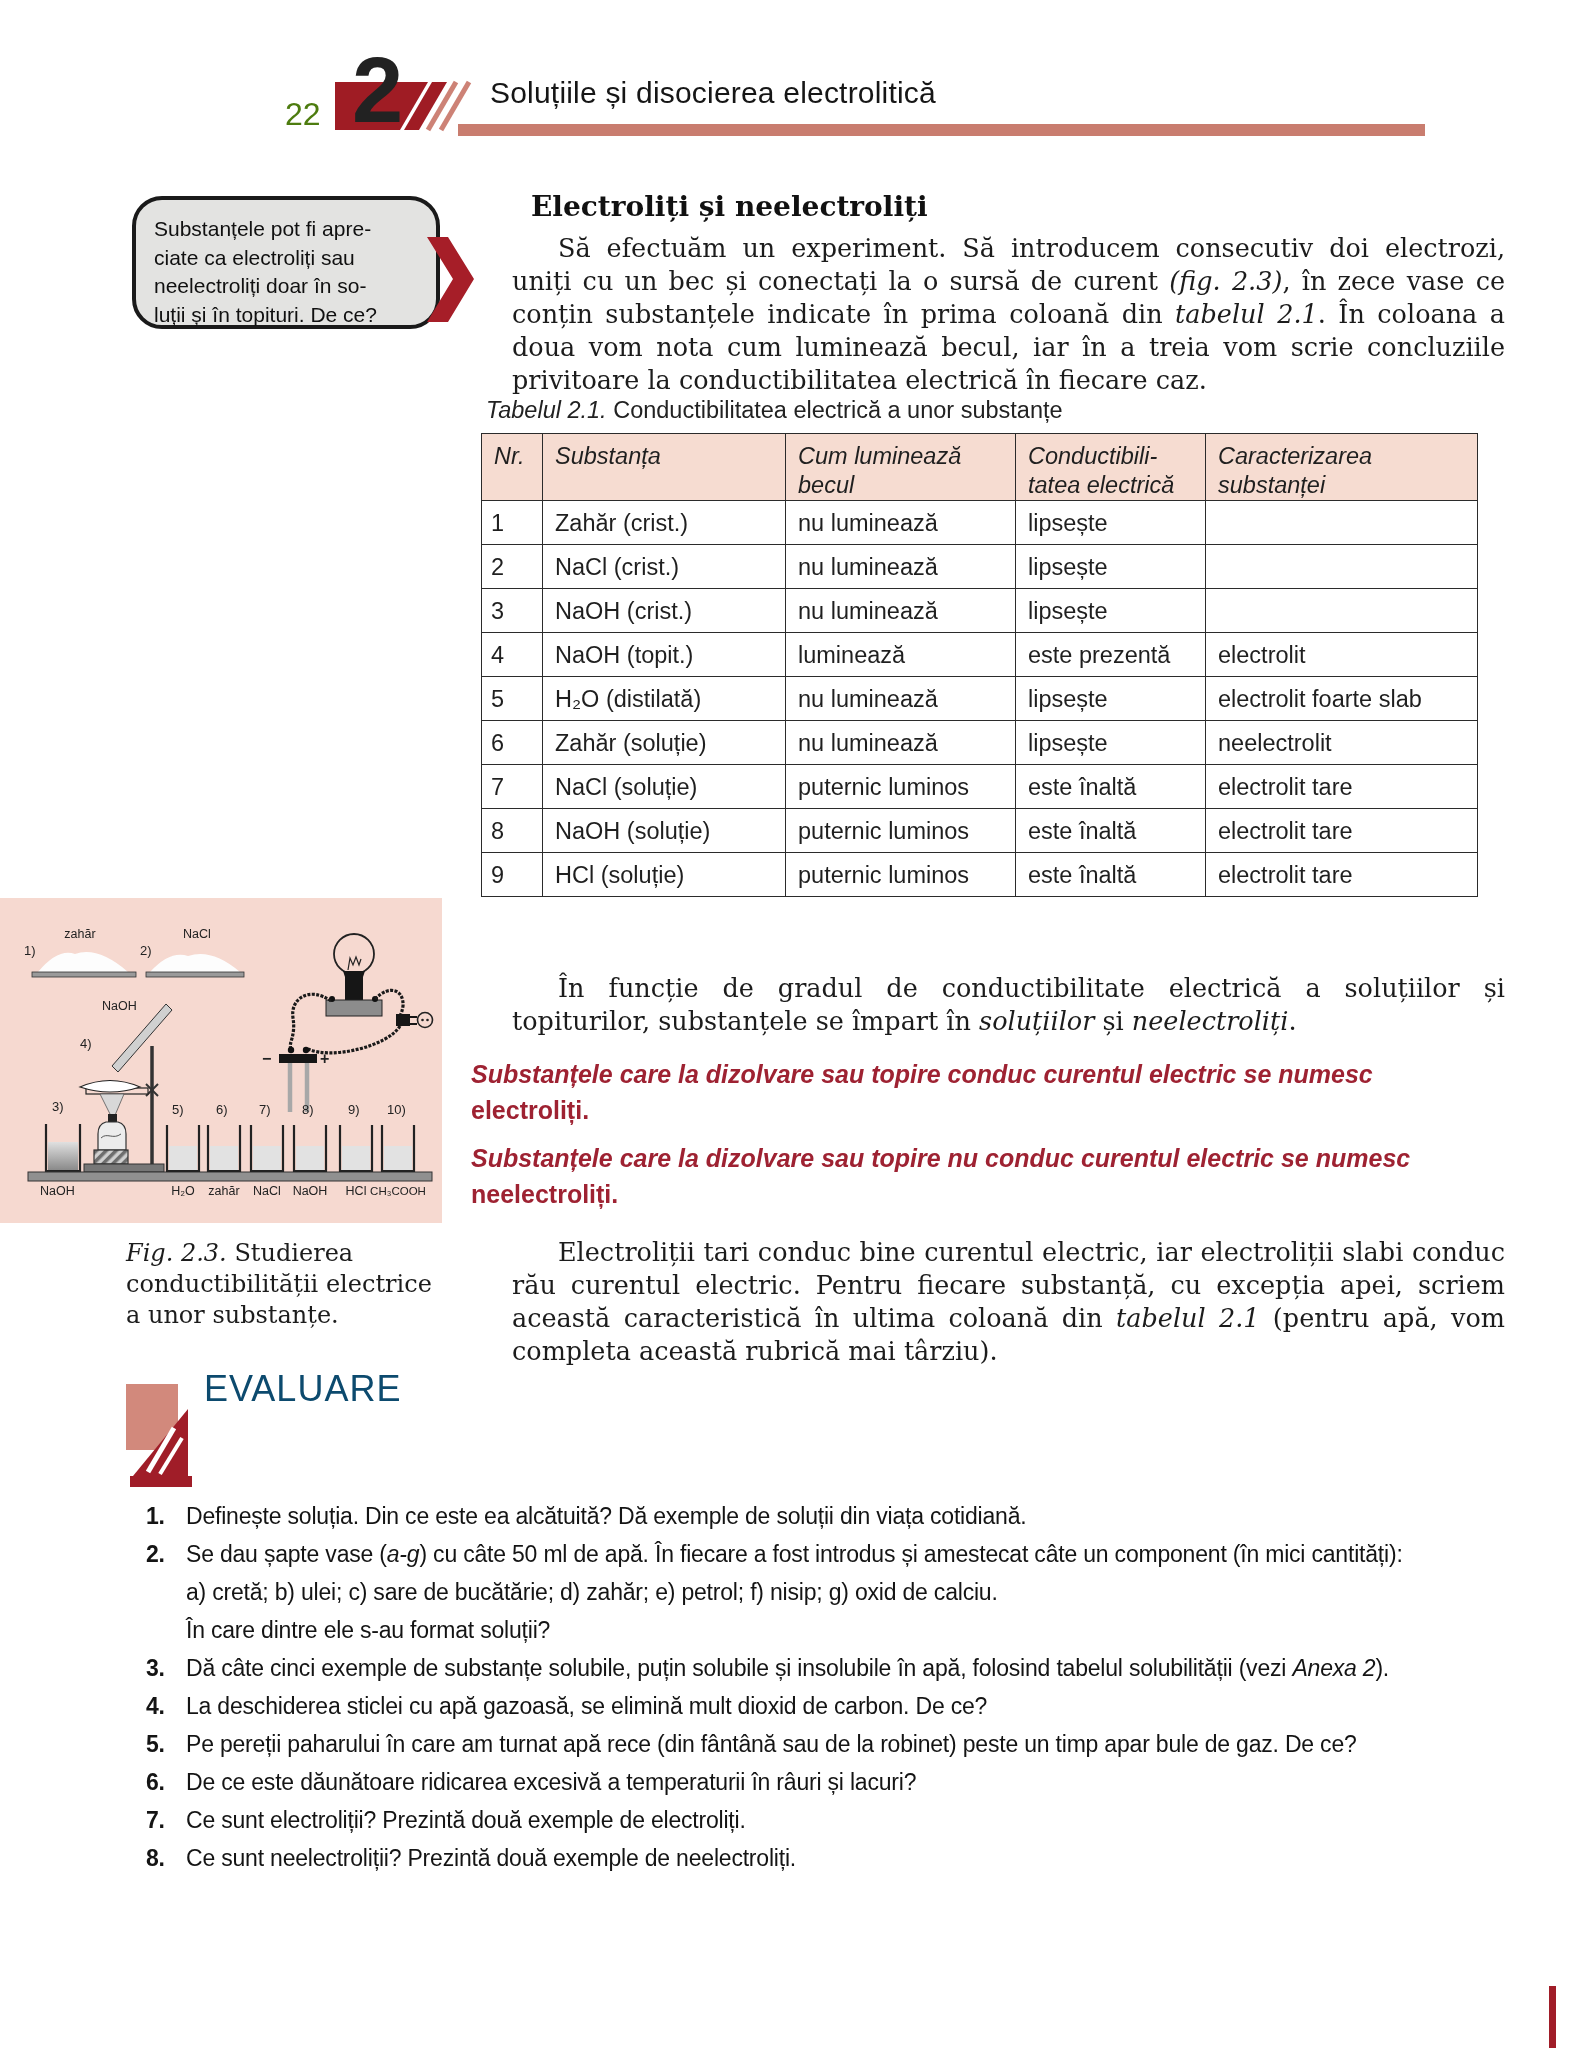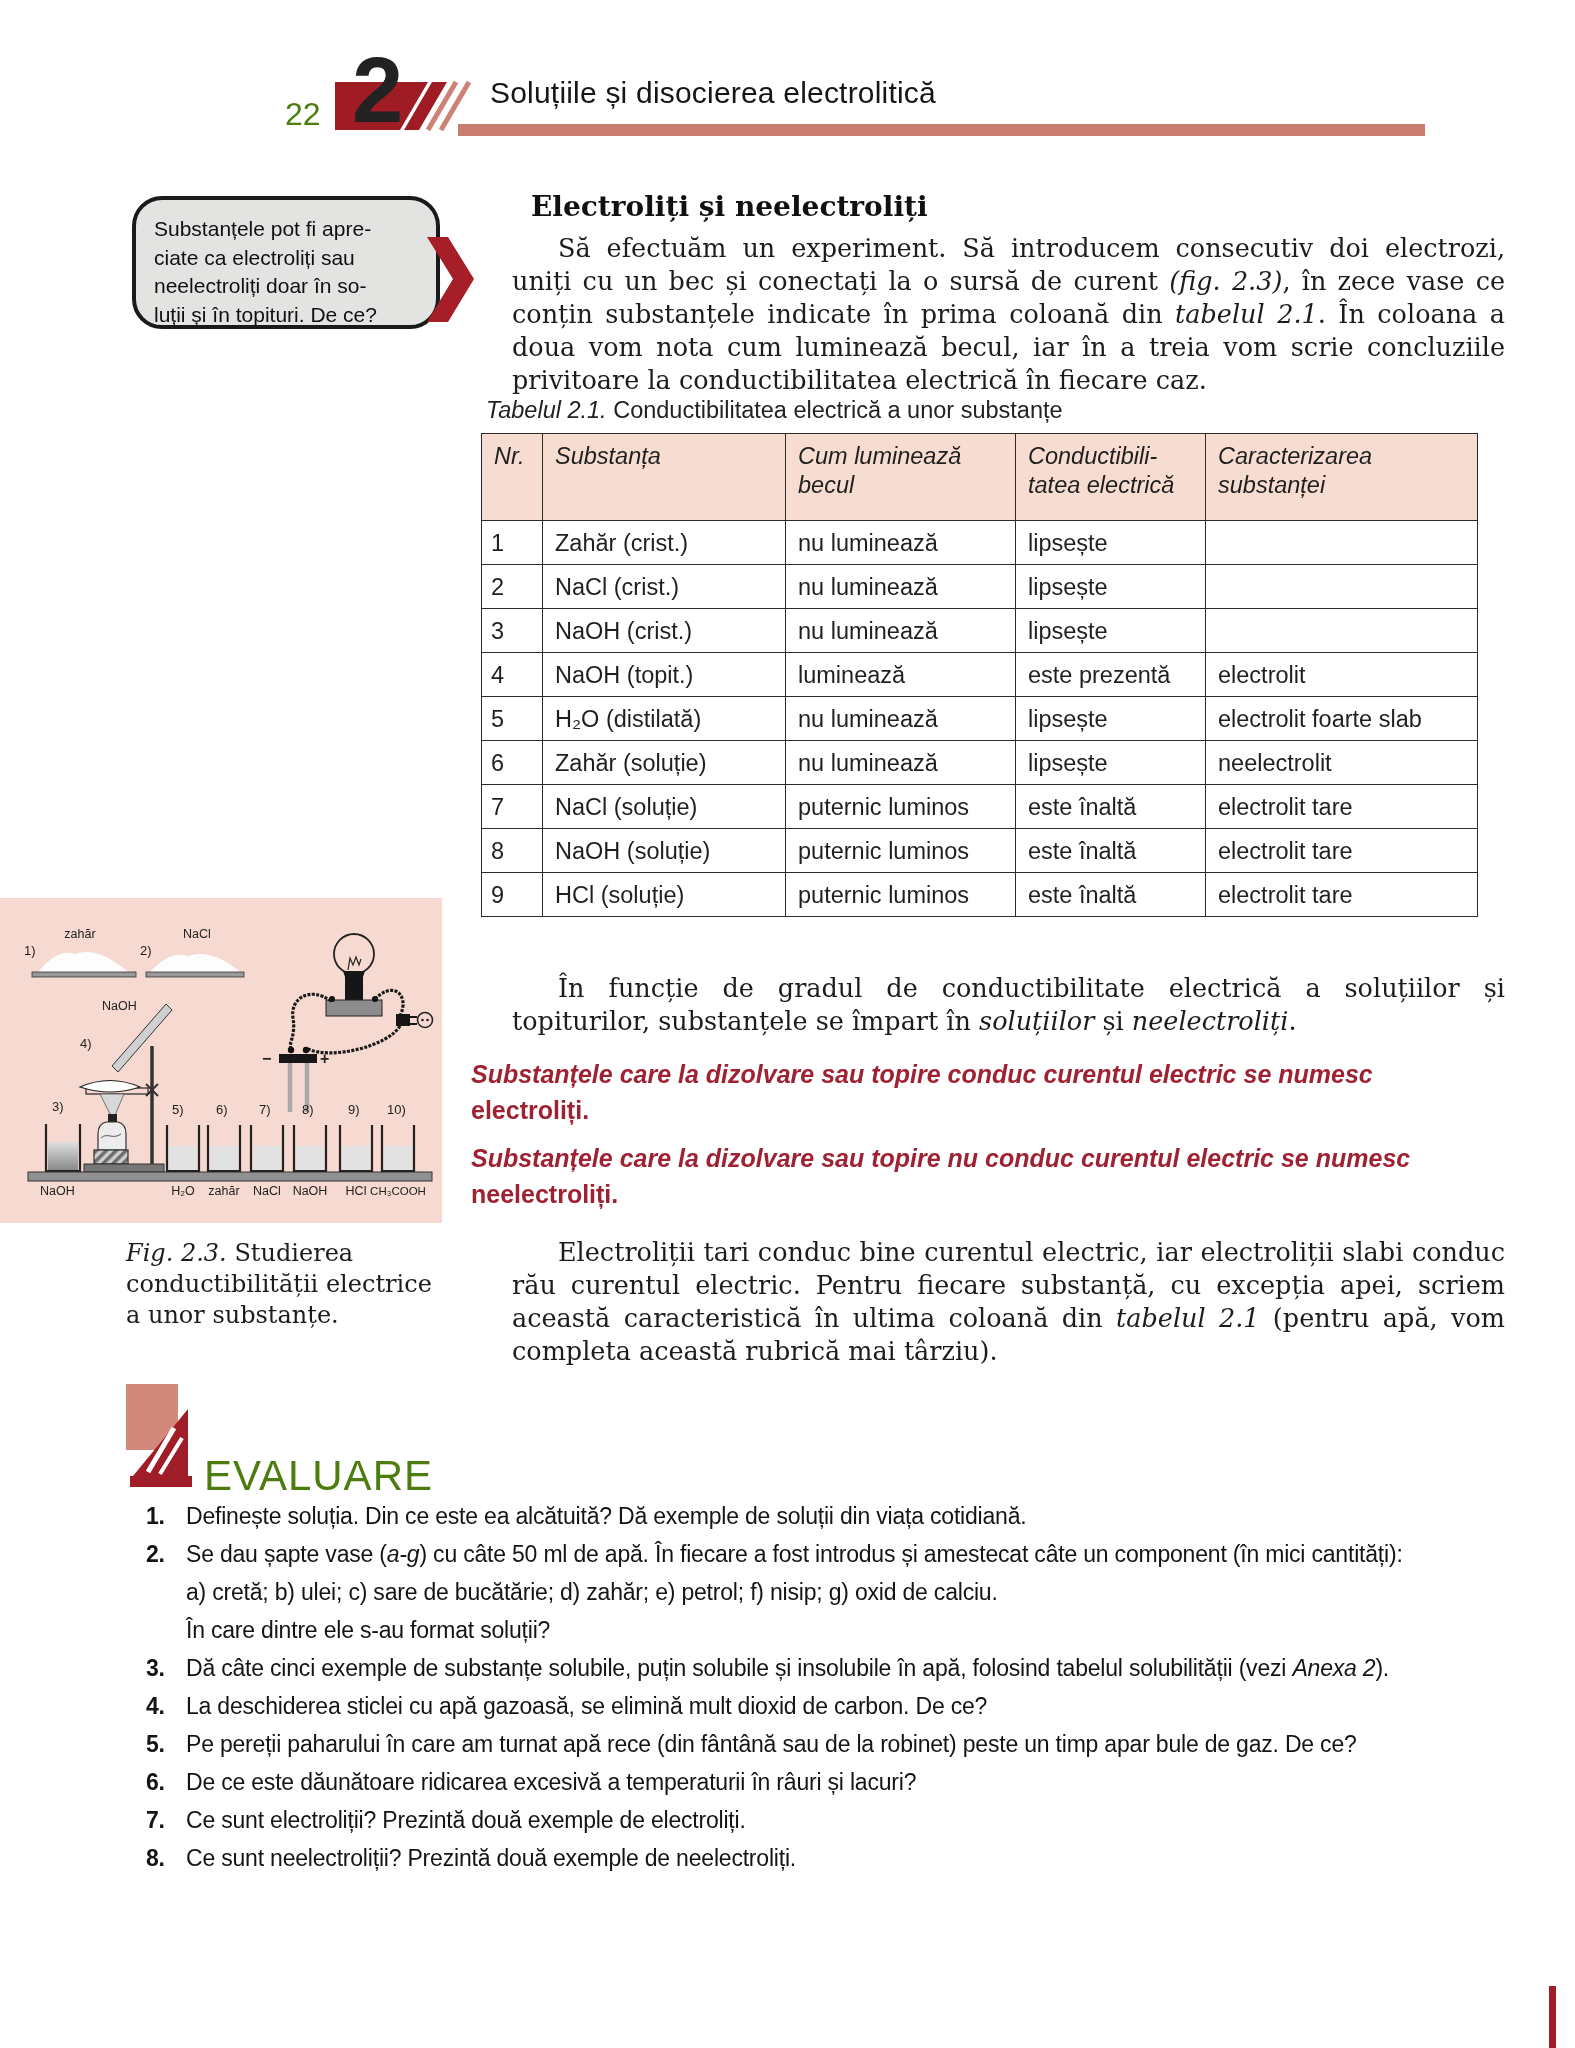--- a/index.html
+++ b/index.html
@@ -24,38 +24,38 @@
              font-size:25.5px;line-height:33px;text-align:justify;color:#1c1c1c;text-indent:46px;margin:0;}
   .p1{top:232px;} .p2{top:972px;} .p3{top:1236px;}
 
   .tcap{left:486px;top:397px;font-size:23.5px;color:#222;}
   .tcap .lbl{font-style:italic;}
 
   table.tbl{position:absolute;left:481px;top:433px;width:996px;table-layout:fixed;
             border-collapse:collapse;font-size:23.5px;color:#1f1f1f;}
   .tbl th,.tbl td{border:1.5px solid #2b2b2b;}
   .tbl th{background:#f6dcd1;font-style:italic;font-weight:normal;text-align:left;
-          vertical-align:top;padding:8px 4px 20px 12px;white-space:pre-line;line-height:29px;height:56px;}
+          vertical-align:top;padding:8px 4px 0 12px;white-space:pre-line;line-height:29px;height:56px;}
   .tbl td{height:43px;padding:0 4px 0 12px;vertical-align:middle;line-height:26px;}
   .tbl td.c-nr{padding-left:9px;}
 
   .red-def{position:absolute;left:471px;width:1007px;font-size:25px;line-height:36px;
            font-weight:bold;color:#9e2232;margin:0;}
   .rd1{top:1056px;} .rd2{top:1140px;}
   .red-def .it{font-style:italic;} .red-def .term{font-style:normal;}
 
   
   .figpanel{left:0;top:898px;width:442px;height:325px;background:#f6d9d0;}
   .figpanel svg{display:block;}
   .fcap{left:126px;top:1238px;width:312px;font-family:"DejaVu Serif",serif;
         font-size:24px;line-height:31px;color:#1c1c1c;}
   .fcap .lbl{font-style:italic;}
 
   
-  .eval-title{left:204px;top:1452px;font-size:42px;color:#4d7c0f;letter-spacing:1px;}
+  .eval-title{left:204px;top:1368px;font-size:36px;color:#0c4a6e;letter-spacing:1px;}
   .questions{left:146px;top:1497px;width:1292px;}
   .q{display:flex;font-size:23px;line-height:38px;letter-spacing:-.2px;color:#141414;}
   .qnum{flex:0 0 40px;font-weight:bold;}
   .qtext{flex:1;}
   .qtext i{font-style:italic;}
   .qline{display:block;}
 
   .corner-tick{left:1549px;top:1986px;width:7px;height:62px;background:#a01d28;}
 
   svg text{font-family:"Liberation Sans","DejaVu Sans",sans-serif;fill:#222;}

